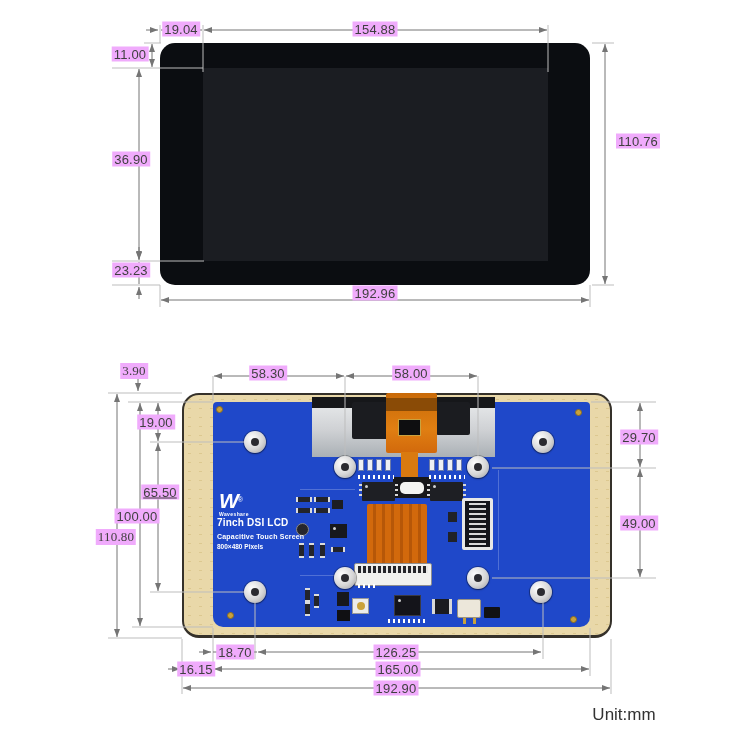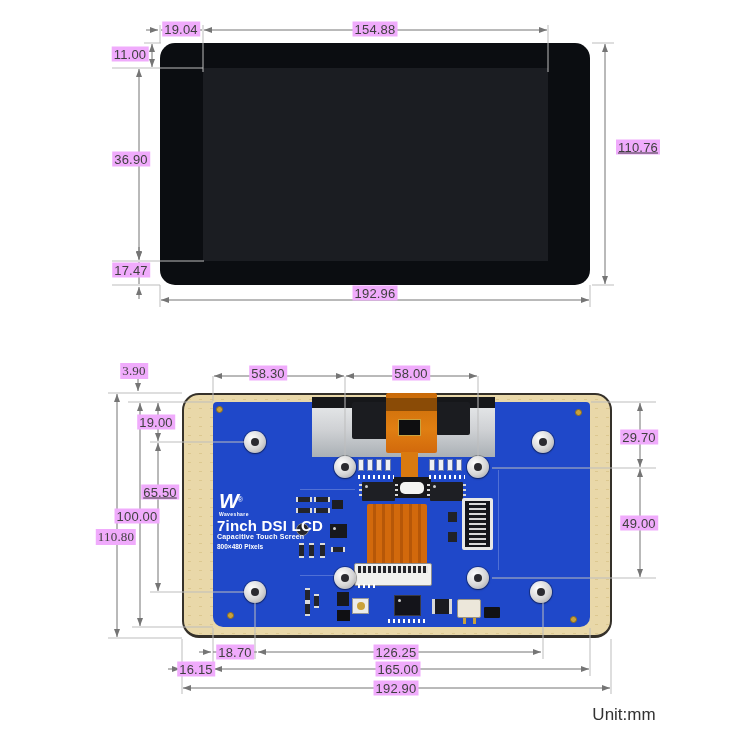--- a/index.html
+++ b/index.html
@@ -68,21 +68,21 @@
   .led{width:17px;height:16px;background:#ececea;border:1px solid #9a9a9a;box-sizing:border-box;}
   .led i{position:absolute;left:4px;top:3px;width:8px;height:8px;border-radius:50%;background:#c9a23a;}
   .jst{width:24px;height:19px;background:#ece7da;border:1px solid #9a9484;box-sizing:border-box;border-radius:2px;}
   .jumper{width:16px;height:11px;background:#111114;border-radius:1px;}
   .trace{background:rgba(255,255,255,.22);}
   
   .ws-logo{left:219px;top:489px;color:#fff;}
   .ws-w{font-size:21px;font-weight:bold;font-style:italic;letter-spacing:-1px;}
   .ws-reg{font-size:7px;vertical-align:super;}
   .ws-name{font-size:5px;font-weight:bold;letter-spacing:.4px;margin-top:-2px;}
-  .pcb-title{left:217px;top:517px;color:#fff;font-size:15px;font-weight:bold;letter-spacing:.2px;text-align:right;}
+  .pcb-title{left:217px;top:517px;color:#fff;font-size:10px;font-weight:bold;letter-spacing:.2px;text-align:right;}
   .pcb-sub{left:217px;top:533px;color:#fff;font-size:7px;font-weight:bold;letter-spacing:.2px;}
   .pcb-res{left:217px;top:543px;color:#fff;font-size:6.5px;font-weight:bold;}
   
   svg.dims{left:0;top:0;pointer-events:none;}
   .ext{stroke:var(--ext_line);stroke-width:1;}
   .dim{stroke:var(--dim_line);stroke-width:1;}
   .arrhead{fill:var(--dim_line);}
   .dim-label{position:absolute;transform:translate(-50%,-50%);font-size:13px;
              color:var(--label_text);background:#f0abfc;padding:0 2px;white-space:nowrap;
              letter-spacing:.2px;}
@@ -293,22 +293,22 @@
     <line class="dim" x1="182" y1="669" x2="213" y2="669"></line>
     <line class="dim" x1="214" y1="669" x2="589" y2="669" marker-start="url(#arr)" marker-end="url(#arr)"></line>
     <line class="dim" x1="183" y1="688" x2="610" y2="688" marker-start="url(#arr)" marker-end="url(#arr)"></line>
   </g>
 </svg>
 
 <div class="dim-label" style="left:181px;top:29px;">19.04</div>
 <div class="dim-label" style="left:375px;top:29px;text-align:right;">154.88</div>
 <div class="dim-label" style="left:130px;top:54px;">11.00</div>
 <div class="dim-label" style="left:131px;top:159px;">36.90</div>
-<div class="dim-label" style="left:131px;top:270px;">17.47</div>
-<div class="dim-label" style="left:638px;top:147px;text-decoration:underline;">110.76</div>
+<div class="dim-label" style="left:131px;top:270px;">23.23</div>
+<div class="dim-label" style="left:638px;top:141px;">110.76</div>
 <div class="dim-label" style="left:375px;top:293px;">192.96</div>
 
 <div class="dim-label" style="left:134px;top:371px;font-family:Liberation Serif, serif;">3.90</div>
 <div class="dim-label" style="left:268px;top:373px;">58.30</div>
 <div class="dim-label" style="left:411px;top:373px;">58.00</div>
 <div class="dim-label" style="left:156px;top:422px;">19.00</div>
 <div class="dim-label" style="left:160px;top:492px;text-decoration:underline;">65.50</div>
 <div class="dim-label" style="left:137px;top:516px;">100.00</div>
 <div class="dim-label" style="left:116px;top:537px;font-family:Liberation Serif, serif;">110.80</div>
 <div class="dim-label" style="left:639px;top:437px;">29.70</div>

